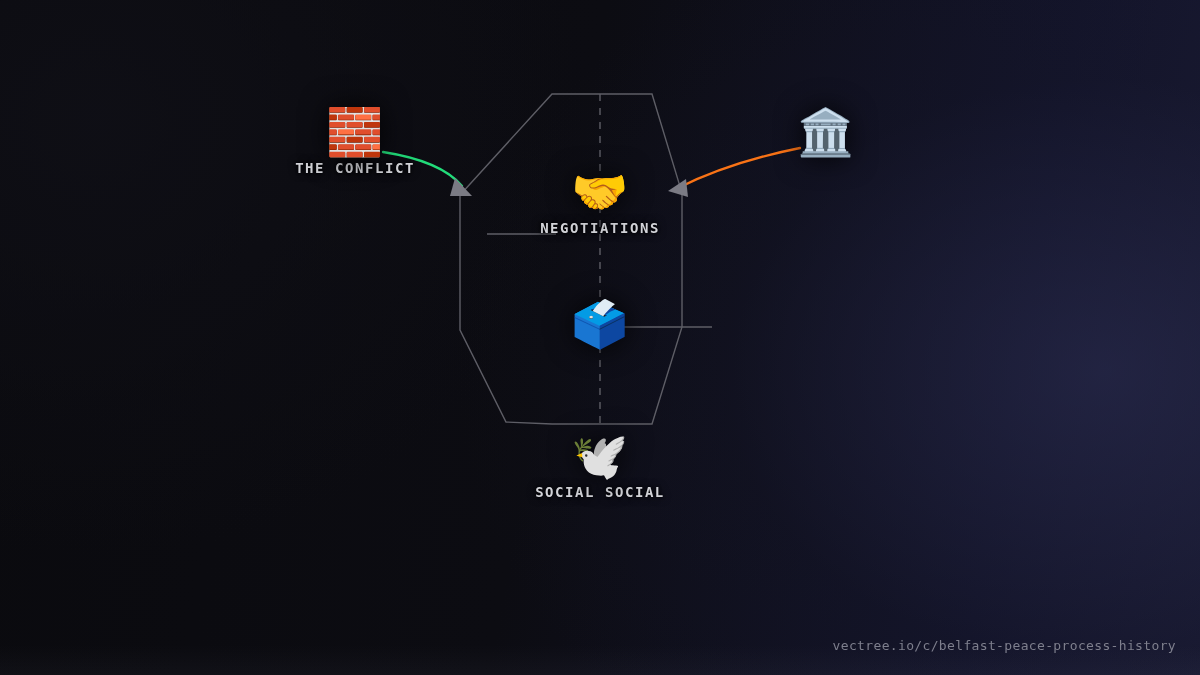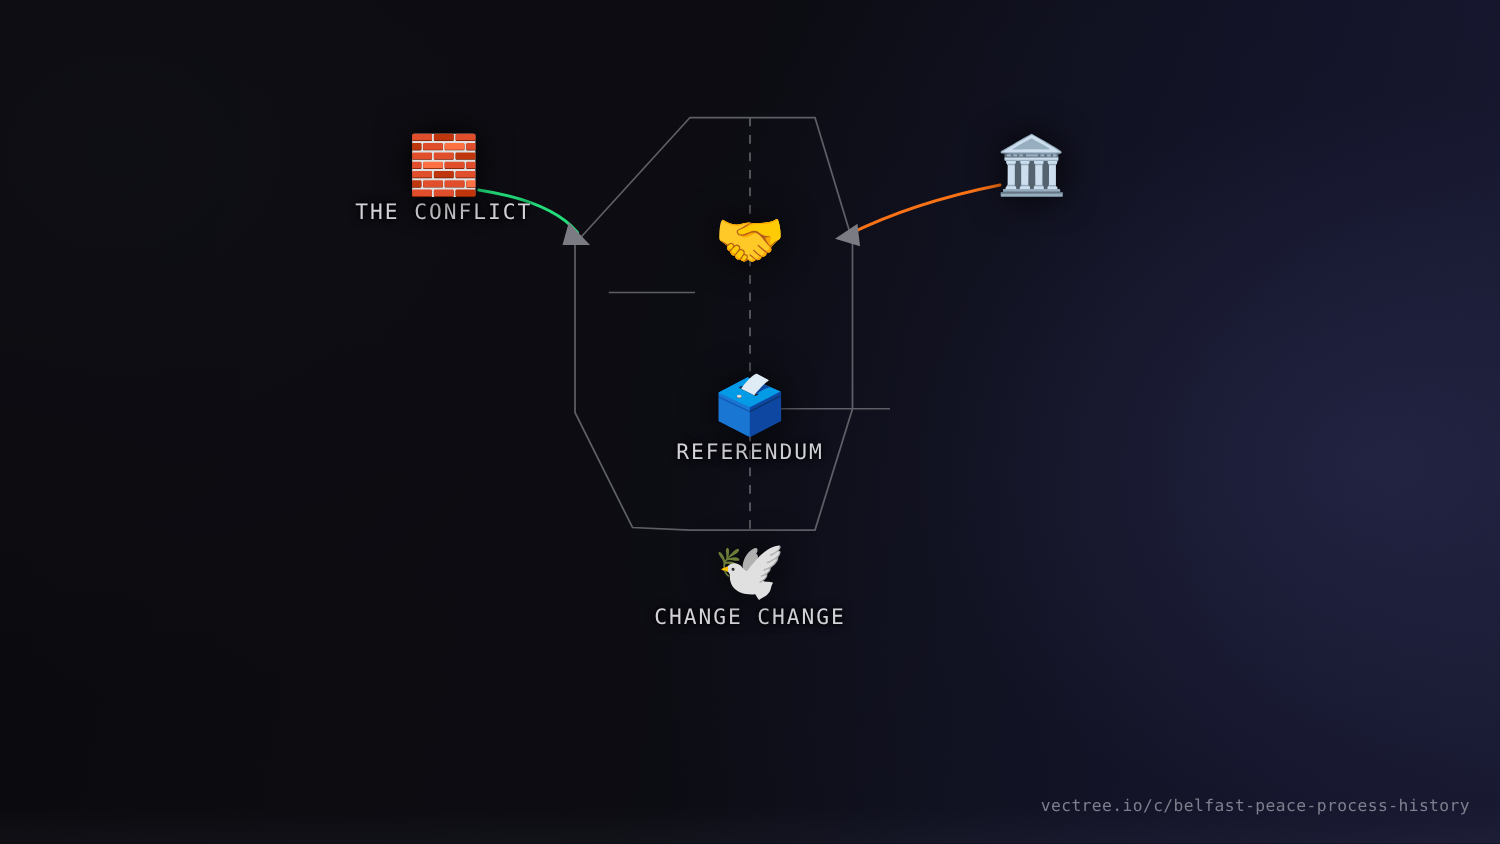--- a/index.html
+++ b/index.html
@@ -31,22 +31,22 @@
   .node { position:absolute; text-align:center; width:240px; }
   .node .emoji {
     font-size:46px; line-height:52px;
     display:block;
     filter:drop-shadow(0 0 14px rgba(0,0,0,0.85));
   }
   .node .nlabel {
     display:block;
     margin-top:2px;
     font-family:"DejaVu Sans Mono", monospace;
-    font-size:17px;
-    font-weight:400;
+    font-size:14px;
+    font-weight:700;
     letter-spacing:1.55px;
     color:#d2d3d8;
     text-shadow:0 0 8px rgba(0,0,0,0.95), 0 0 3px rgba(0,0,0,1);
     white-space:nowrap;
   }
 
   #node-conflict   { left:235px; top:106px; }
   #node-stormont   { left:706px; top:106px; }
   #node-negotiations{ left:480px; top:166px; }
   #node-referendum { left:480px; top:298px; }
@@ -105,30 +105,30 @@
       <span class="emoji">🧱</span>
       <span class="nlabel">THE CONFLICT</span>
     </div>
 
     <div class="node" id="node-stormont">
       <span class="emoji">🏛️</span>
     </div>
 
     <div class="node" id="node-negotiations">
       <span class="emoji">🤝</span>
+      <span class="nlabel">NEGOTIATIONS</span>
     </div>
 
     <div class="node" id="node-referendum">
       <span class="emoji">🗳️</span>
-      <span class="nlabel">REFERENDUM</span>
     </div>
 
     <div class="node" id="node-social">
       <span class="emoji">🕊️</span>
-      <span class="nlabel">CHANGE CHANGE</span>
+      <span class="nlabel">SOCIAL SOCIAL</span>
     </div>
   </div>
 
   <div id="footer">
 
     <div id="url">vectree.io/c/belfast-peace-process-history</div>
   </div>
 
 </div>
 

